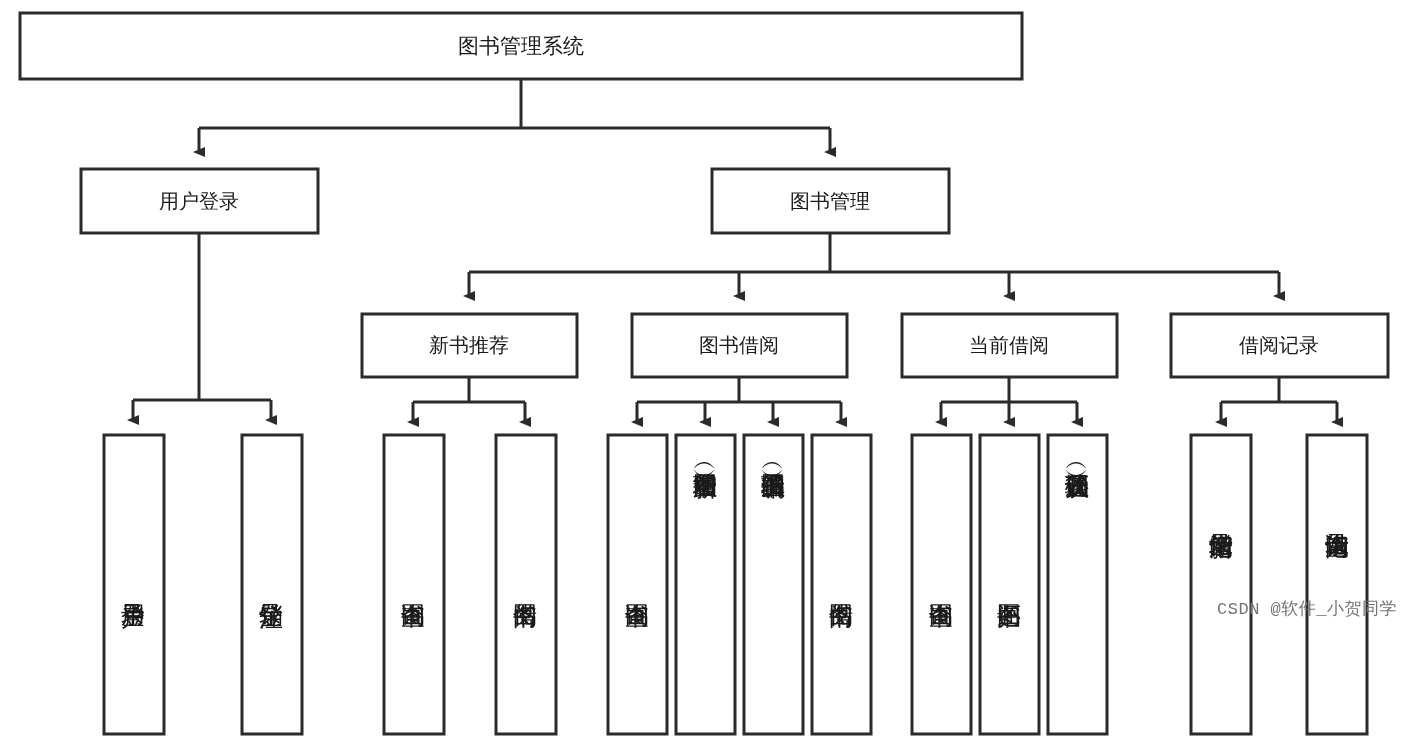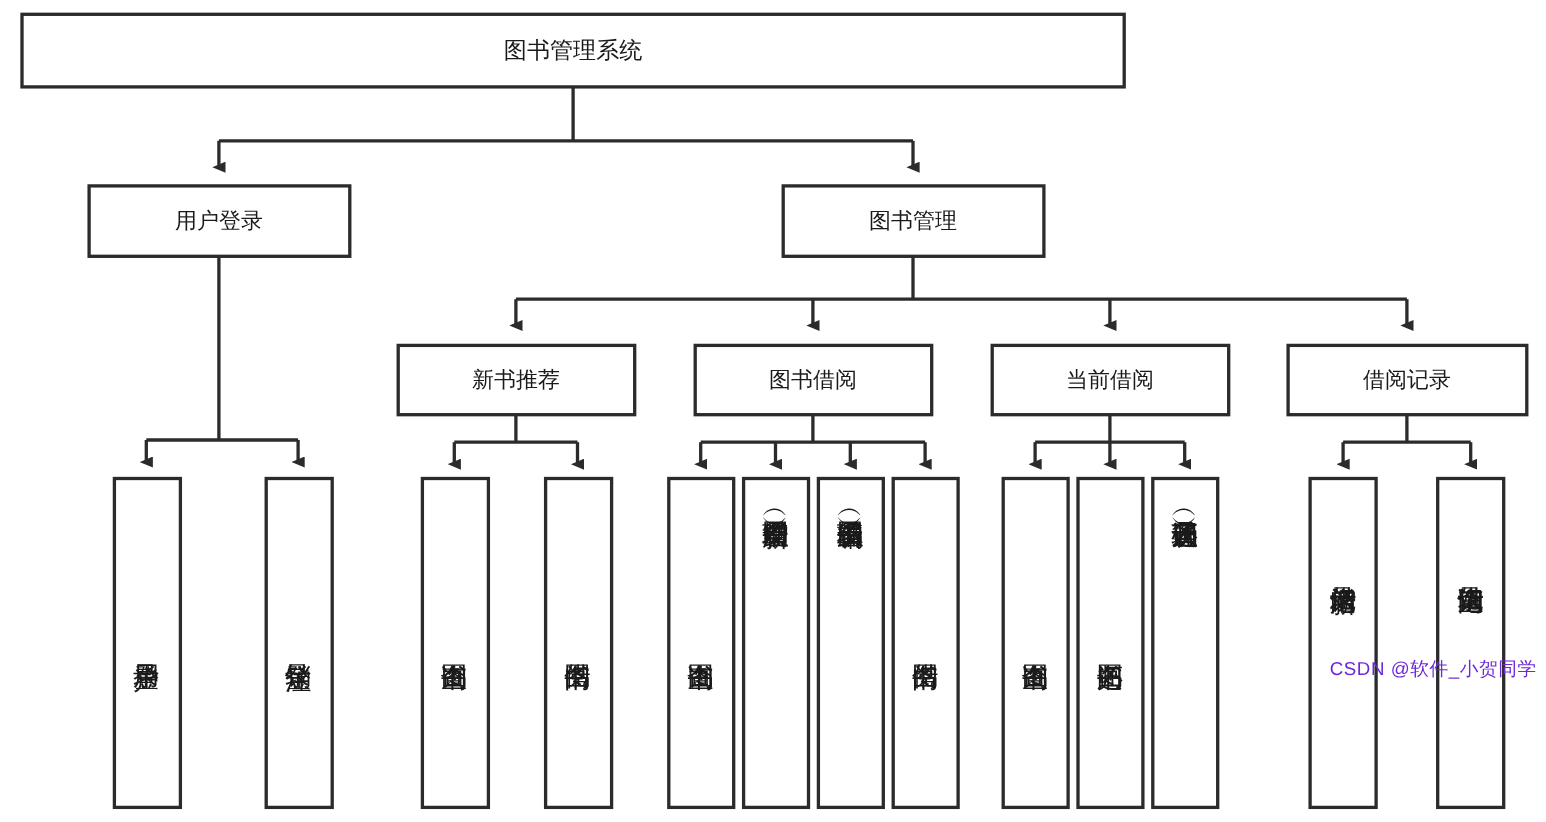--- a/index.html
+++ b/index.html
@@ -33,23 +33,23 @@
   .connector{
     stroke:#2b2b2b;
     stroke-width:3;
     fill:none;
   }
   .arrow-head{fill:#2b2b2b;}
   .watermark{
     position:absolute;
     right:8px;
     bottom:4px;
-    font-family:Liberation Sans, sans-serif;
+    font-family:Liberation Mono, monospace;
     font-size:17px;
-    color:#6d28d9;
+    color:#737373;
     letter-spacing:0.5px;
     white-space:nowrap;
     pointer-events:none;
   }
 </style>
 </head>
 <body>
 
 <div id="diagram-root">
 

